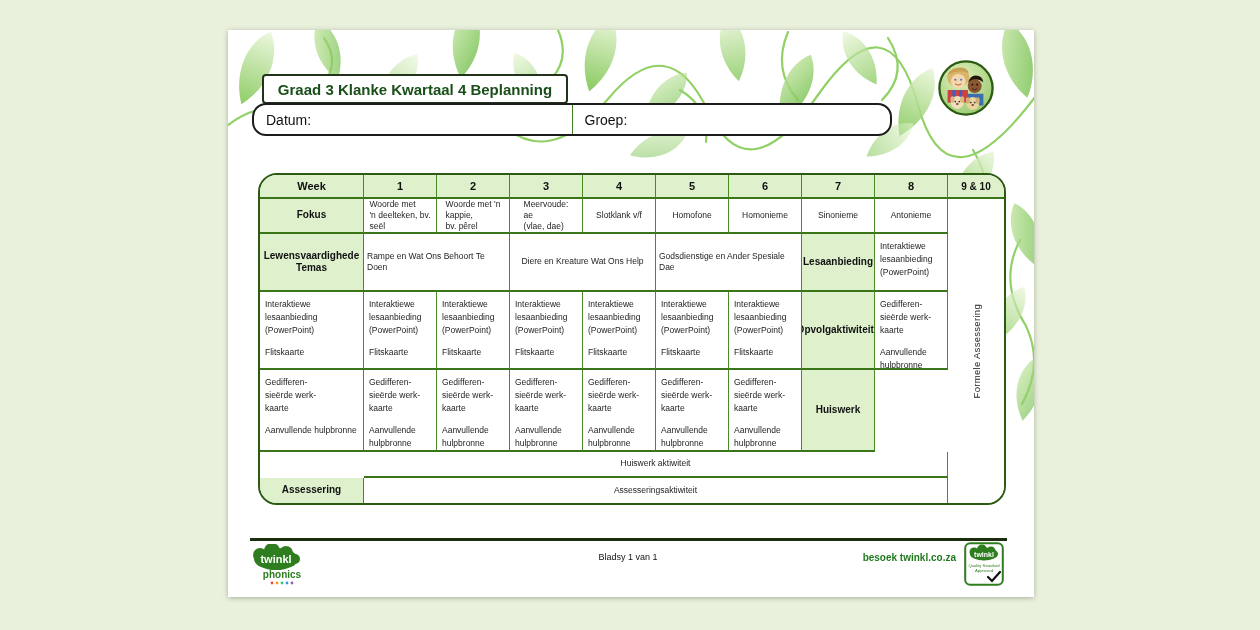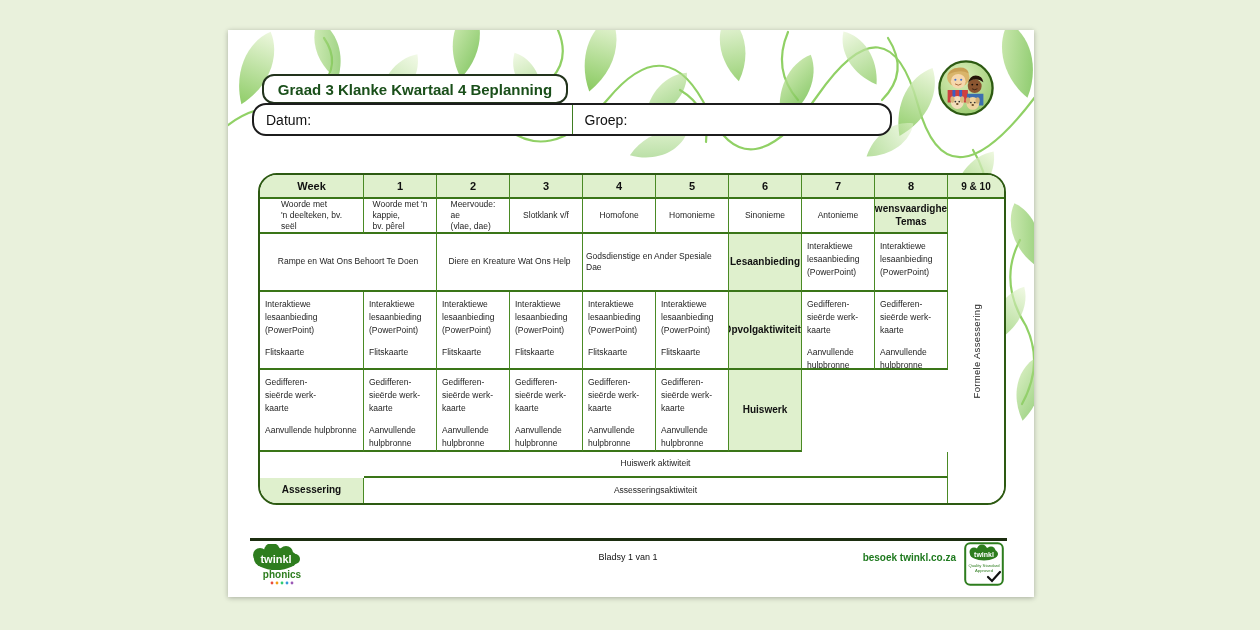--- a/index.html
+++ b/index.html
@@ -14,21 +14,21 @@
     position:absolute; left:228px; top:30px; width:806px; height:567px;
     background:#ffffff;
     box-shadow:0 1px 5px rgba(0,0,0,.28);
     overflow:hidden;
   }
   .decor { position:absolute; left:0; top:0; width:806px; height:567px; pointer-events:none; z-index:0; }
   .layer { position:absolute; inset:0; z-index:1; }
 
   .title-box {
     position:absolute; left:34px; top:44px; width:306px; height:30px;
-    background:#fff; border:2.5px solid #22331c; border-radius:12px;
+    background:#fff; border:2.5px solid #22331c; border-radius:4px;
     display:flex; align-items:center; justify-content:center;
     font-size:15px; font-weight:bold; color:#1a4f1a;
   }
   .dg-box {
     position:absolute; left:24px; top:73px; width:640px; height:33px;
     background:#fff; border:2.5px solid #1c1c1c; border-radius:14px;
     display:flex;
   }
   .dg-half { flex:1; display:flex; align-items:center; padding-left:12px; font-size:14px; color:#111; }
   .dg-half.first { border-right:1.5px solid #3f7d22; }
@@ -190,20 +190,21 @@
       <div class="c hd">1</div>
       <div class="c hd">2</div>
       <div class="c hd">3</div>
       <div class="c hd">4</div>
       <div class="c hd">5</div>
       <div class="c hd">6</div>
       <div class="c hd">7</div>
       <div class="c hd">8</div>
       <div class="c hd small lastcol">9 &amp; 10</div>
 
+      <div class="c lbl">Fokus</div>
       <div class="c bd center pre">Woorde met
 'n deelteken, bv.
 seël</div>
       <div class="c bd center pre">Woorde met 'n
 kappie,
 bv. pêrel</div>
       <div class="c bd center pre">Meervoude:
 ae
 (vlae, dae)</div>
       <div class="c bd center pre">Slotklank v/f</div>

